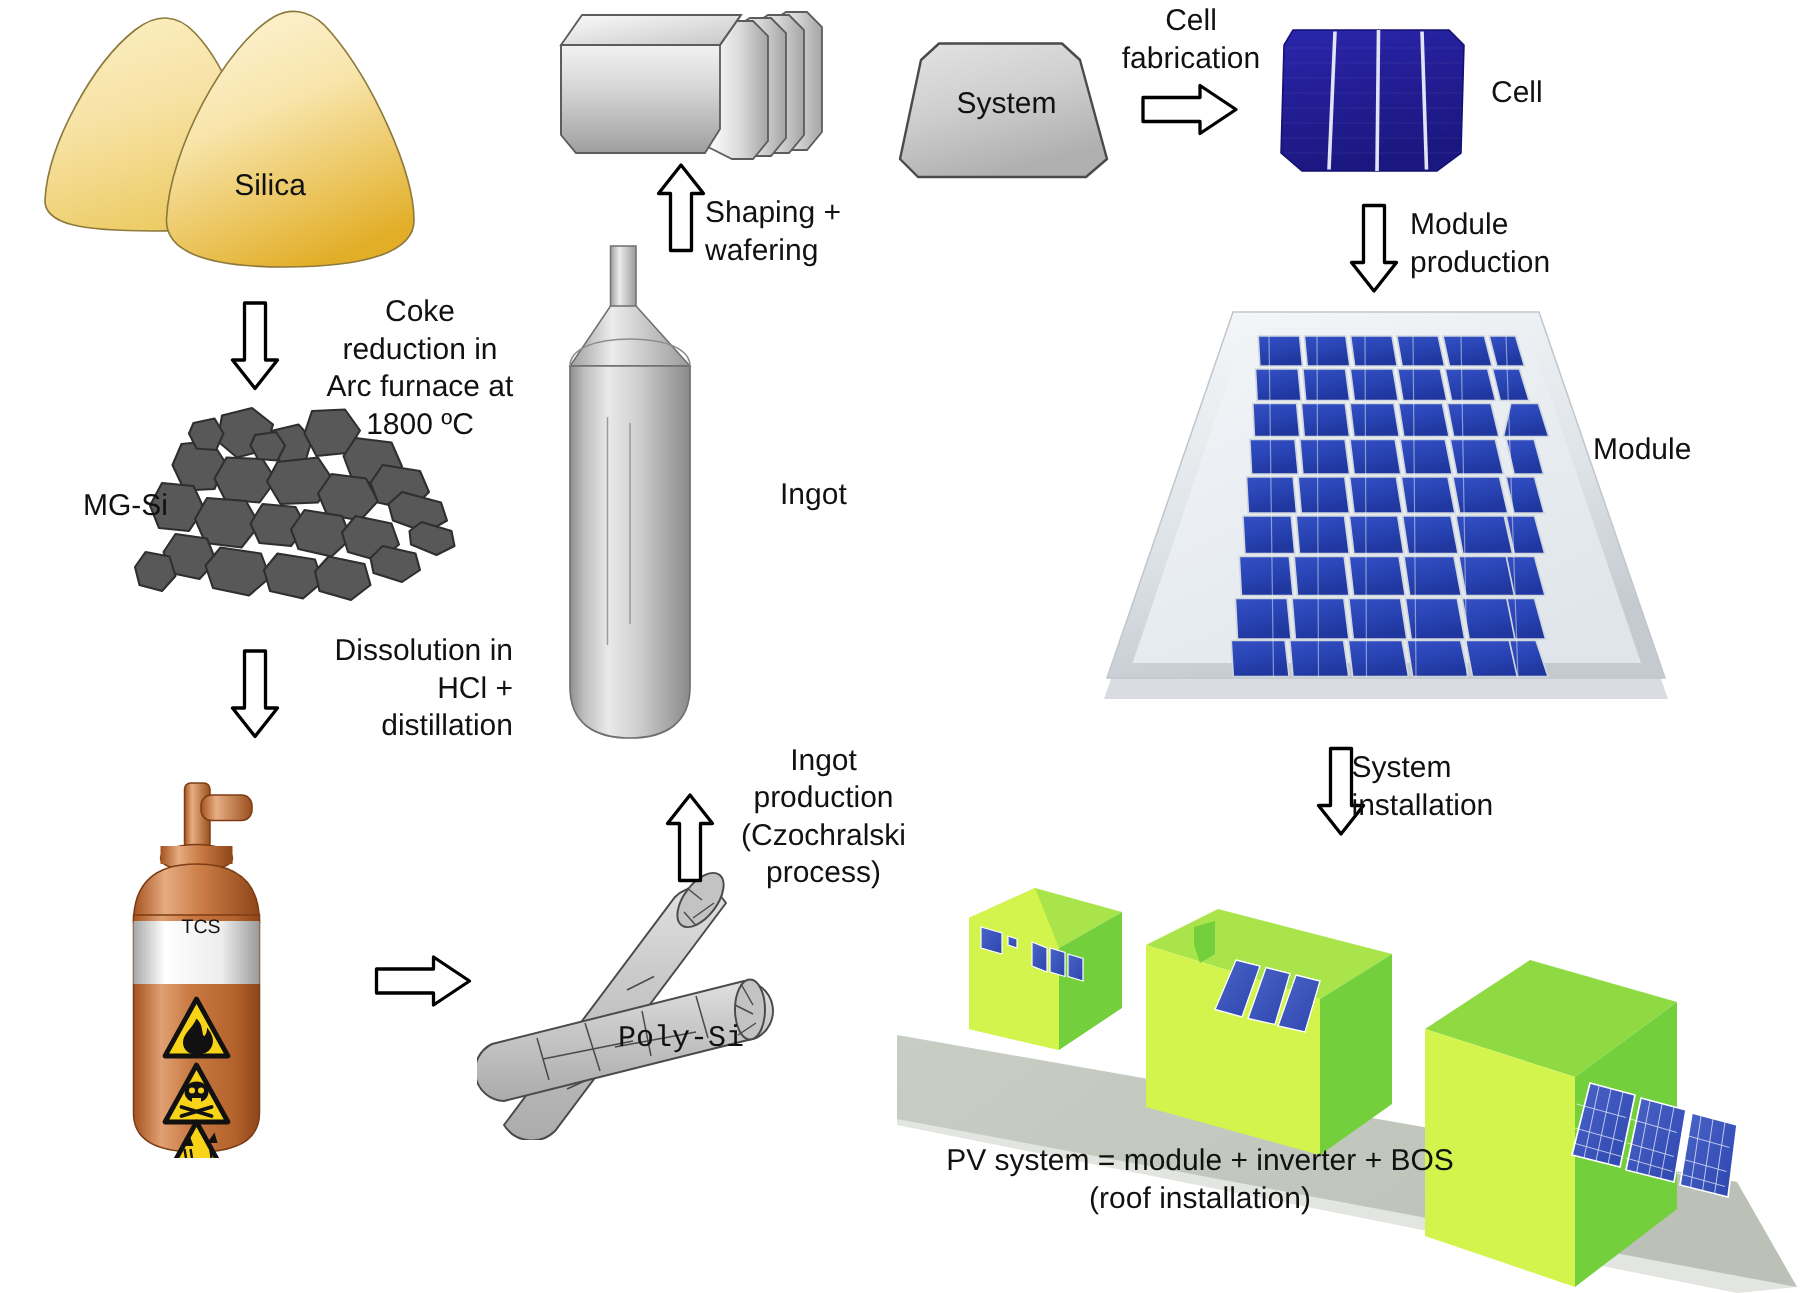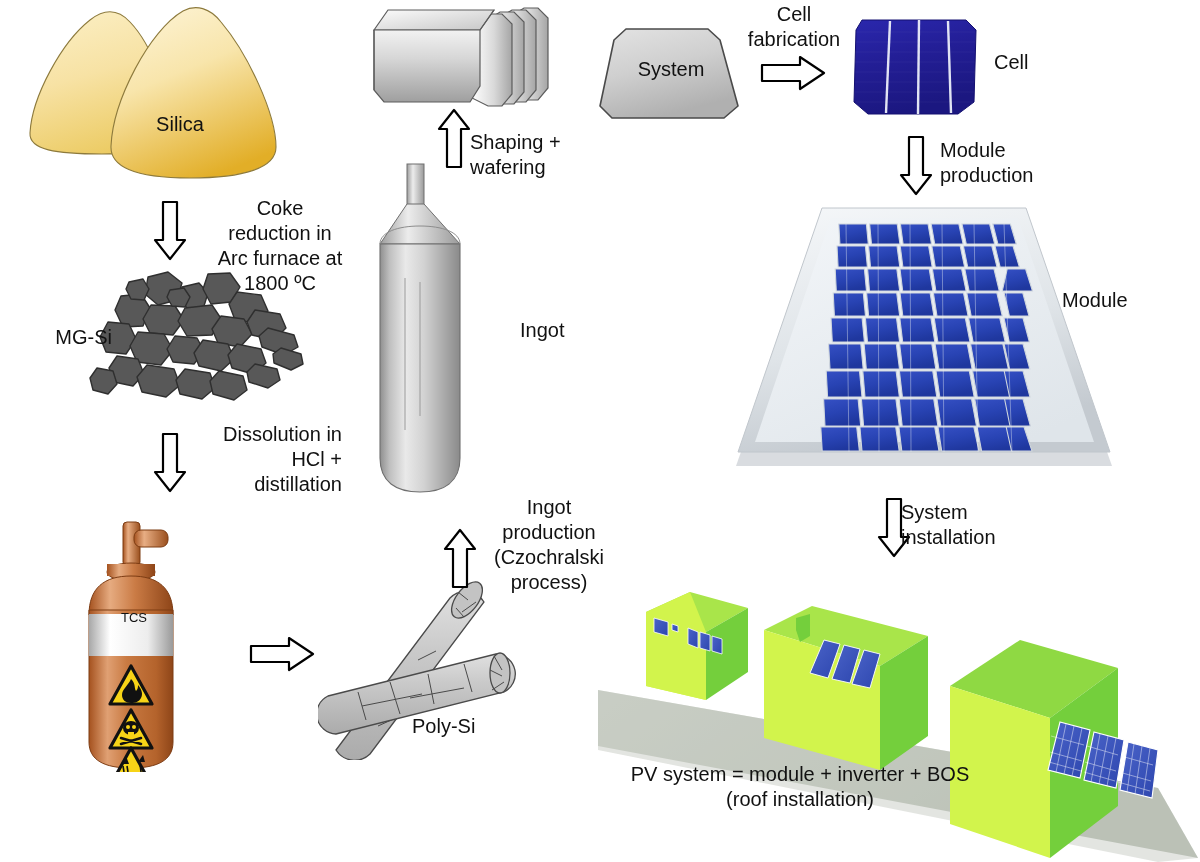--- a/index.html
+++ b/index.html
@@ -182,21 +182,21 @@
       <g>
         <path d="M10 116 L178 74 a20 20 0 0 1 8 38 L18 154 a20 20 0 0 1 -8 -38 Z" fill="url(#gRod)" stroke="#4a4a4a" stroke-width="1.3"></path>
         <ellipse cx="182" cy="93" rx="10" ry="20" fill="#c3c3c3" stroke="#4a4a4a" stroke-width="1.3"></ellipse>
         <g stroke="#4a4a4a" stroke-width="1" fill="none">
           <path d="M176 76 l8 14 M174 110 l12 -8 M172 90 l12 6"></path>
           <path d="M40 112 l8 28 M72 102 l10 32 M110 94 l6 30 M146 84 l8 28 M44 126 l60 -12 M92 118 l54 -10"></path>
         </g>
       </g>
     </svg>
   </div>
-  <div class="lbl l" style="left:412px;top:714px;width:110px;">Poly-Si</div>
+  <div class="lbl l" style="left:412px;top:680px;width:110px;font-family:Liberation Mono, monospace;">Poly-Si</div>
 
   <div class="abs" style="left:442px;top:528px;">
     <svg width="36" height="62" viewBox="0 0 36 62">
       <path d="M18 2 L33 21 L25 21 L25 59 L11 59 L11 21 L3 21 Z" fill="#ffffff" stroke="#000" stroke-width="2.2" stroke-linejoin="round"></path>
     </svg>
   </div>
   <div class="lbl c" style="left:468px;top:495px;width:162px;">Ingot
 production
 (Czochralski
 process)</div>

